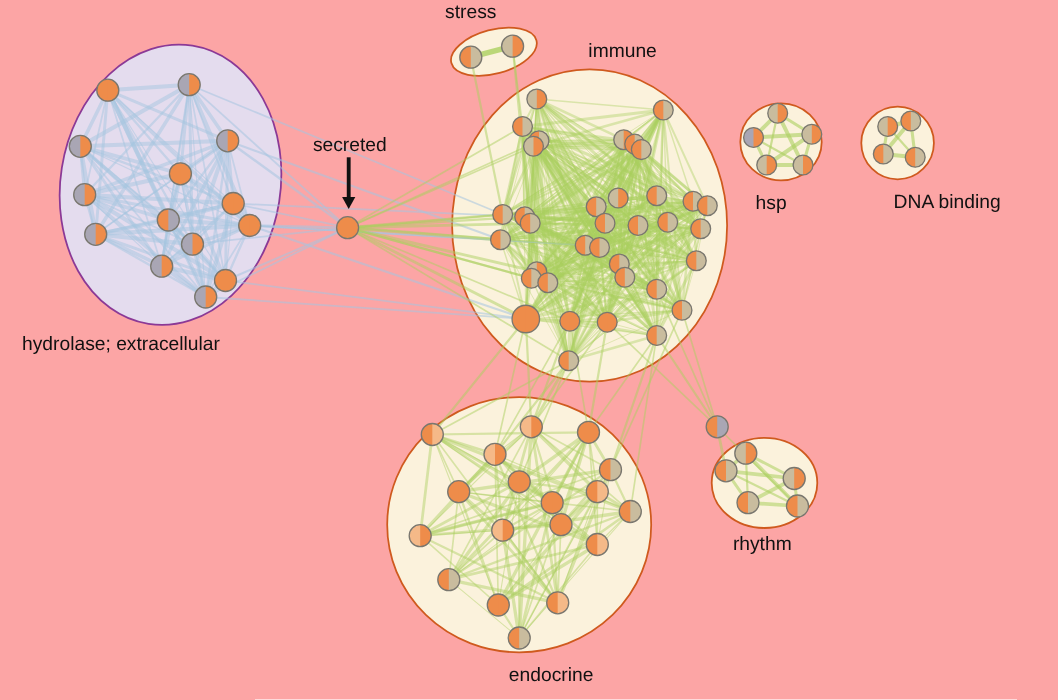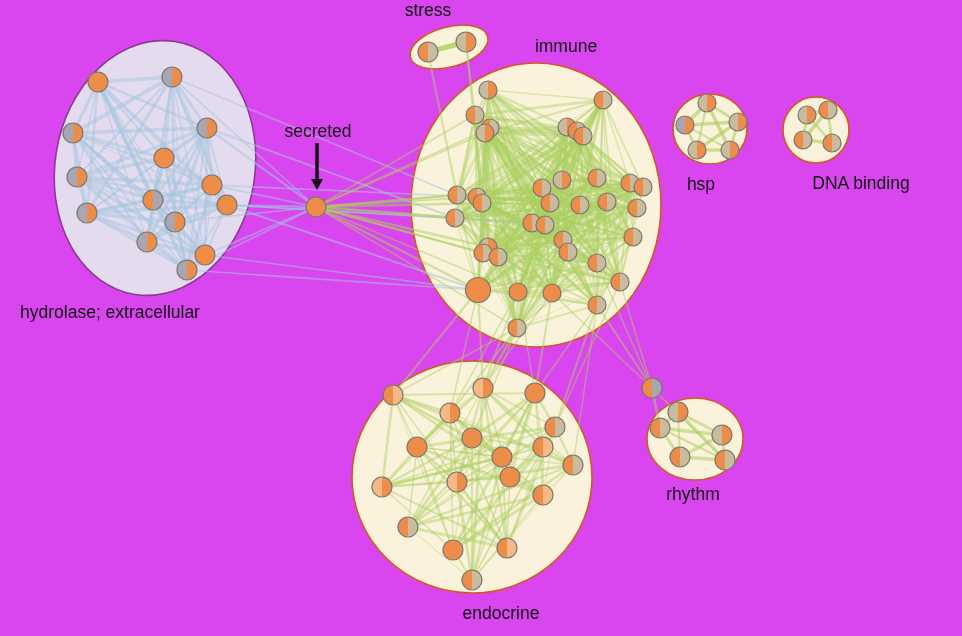--- a/index.html
+++ b/index.html
@@ -1,16 +1,16 @@
 <!DOCTYPE html>
 <html><head>
 <meta charset="utf-8">
 <style>
   html,body{margin:0;padding:0;background:#ffffff;}
-  .stage{position:relative;width:962px;height:636px;background:#d946ef;overflow:hidden;}
+  .stage{position:relative;width:962px;height:636px;background:#fca5a5;overflow:hidden;}
   svg{display:block;}
   text.lbl{
     font-family:"Liberation Sans", sans-serif;
     font-size:17.5px;
     fill:#111111;
   }
 </style>
 </head>
 <body>
 

